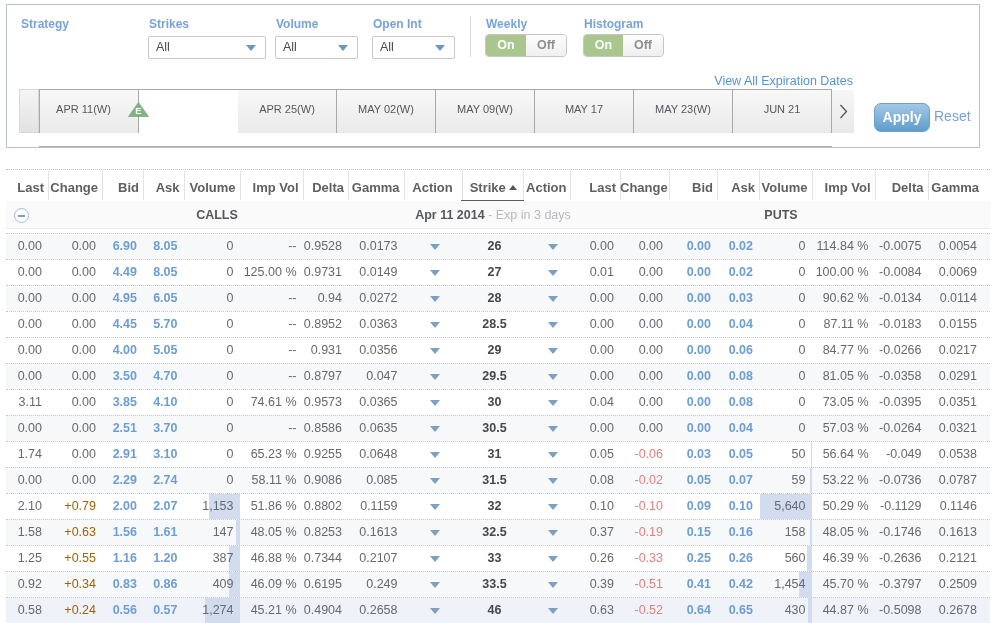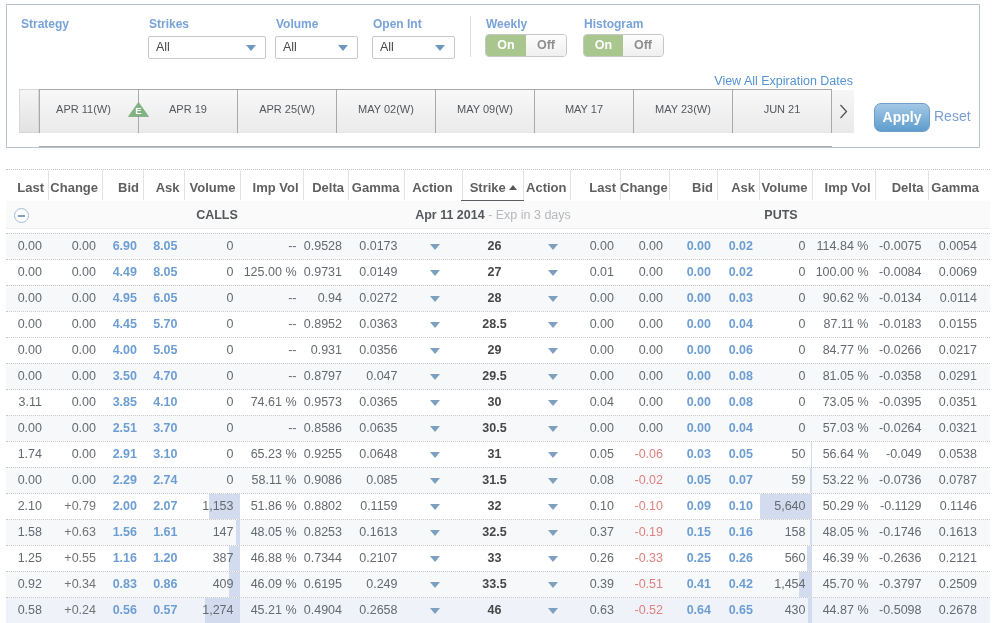--- a/index.html
+++ b/index.html
@@ -17,21 +17,21 @@
      border-right:1px solid #a9a9a9;font-size:11px;color:#53585e;text-align:center;line-height:39px}
 .hdr{position:absolute;top:171px;height:30px;font-size:13px;font-weight:bold;color:#5f5f5f;line-height:33px;
      text-align:right;padding-right:4px}
 .hdrc{text-align:center;padding-right:0}
 .hsep{position:absolute;top:170px;height:30px;width:1px;background:#e3e3e3}
 .vsep{position:absolute;top:233px;height:390px;width:1px;background:#eaecef}
 .row{position:absolute;left:6px;width:984px;height:26px;border-top:1px dotted #c9c9c9;font-size:12.5px;color:#646a70}
 .cell{position:absolute;top:0;height:25px;line-height:25px;text-align:right;padding-right:6px;white-space:nowrap}
 .cc{text-align:center;padding-right:0}
 .b{color:#6d9ed3;font-weight:bold}
-.g{color:#737373}
+.g{color:#a16207}
 .r{color:#e0807f}
 .s{font-weight:bold;color:#474747}
 .tri{display:inline-block;width:0;height:0;border-left:5px solid transparent;border-right:5px solid transparent;
      border-top:6px solid #7da0bf;vertical-align:middle}
 .bar{position:absolute;right:0;top:0;height:25px;background:#d3dcef}
 .ct{position:relative}
 .a1{padding-left:4px}
 .a2{padding-left:14px}
 .st{padding-left:5px}
 </style></head><body>
@@ -52,21 +52,20 @@
     </div>
 <div class="lbl" style="left:584px">Histogram</div>
 <div class="tog" style="left:583px;width:81px">
       <span class="on" style="width:40px">On</span>
       <span class="off" style="width:40px">Off</span>
     </div>
 <div class="abs" style="left:653px;top:74px;width:200px;text-align:right;font-size:12.5px;color:#5494d2">View All Expiration Dates</div>
 <div class="abs" style="left:19px;top:89px;width:20px;height:44px;border:1px solid #d8d8d8;background:linear-gradient(#f5f5f5,#e2e2e2)"></div>
 <div class="abs" style="left:39px;top:89px;width:793px;height:58px;border-top:1px solid #a9a9a9;border-bottom:1px solid #a9a9a9">
 <div class="tab" style="left:0px;width:100px;border-left:1px solid #a9a9a9;padding-right:11px;">APR 11(W)</div>
-<div class="tab" style="left:100px;width:99px;">APR 19</div>
 <div class="tab" style="left:199px;width:99px;">APR 25(W)</div>
 <div class="tab" style="left:298px;width:99px;">MAY 02(W)</div>
 <div class="tab" style="left:397px;width:99px;">MAY 09(W)</div>
 <div class="tab" style="left:496px;width:99px;">MAY 17</div>
 <div class="tab" style="left:595px;width:99px;">MAY 23(W)</div>
 <div class="tab" style="left:694px;width:99px;">JUN 21</div>
 </div>
 <div class="abs" style="left:832px;top:90px;width:22px;height:43px;background:linear-gradient(#f6f6f6,#e9e9e9)">
       <svg width="22" height="43" style="position:absolute;left:0;top:0">
         <path d="M8.5 15 L14.5 21.5 L8.5 28" stroke="#4f4f4f" stroke-width="1.2" fill="none"></path>

